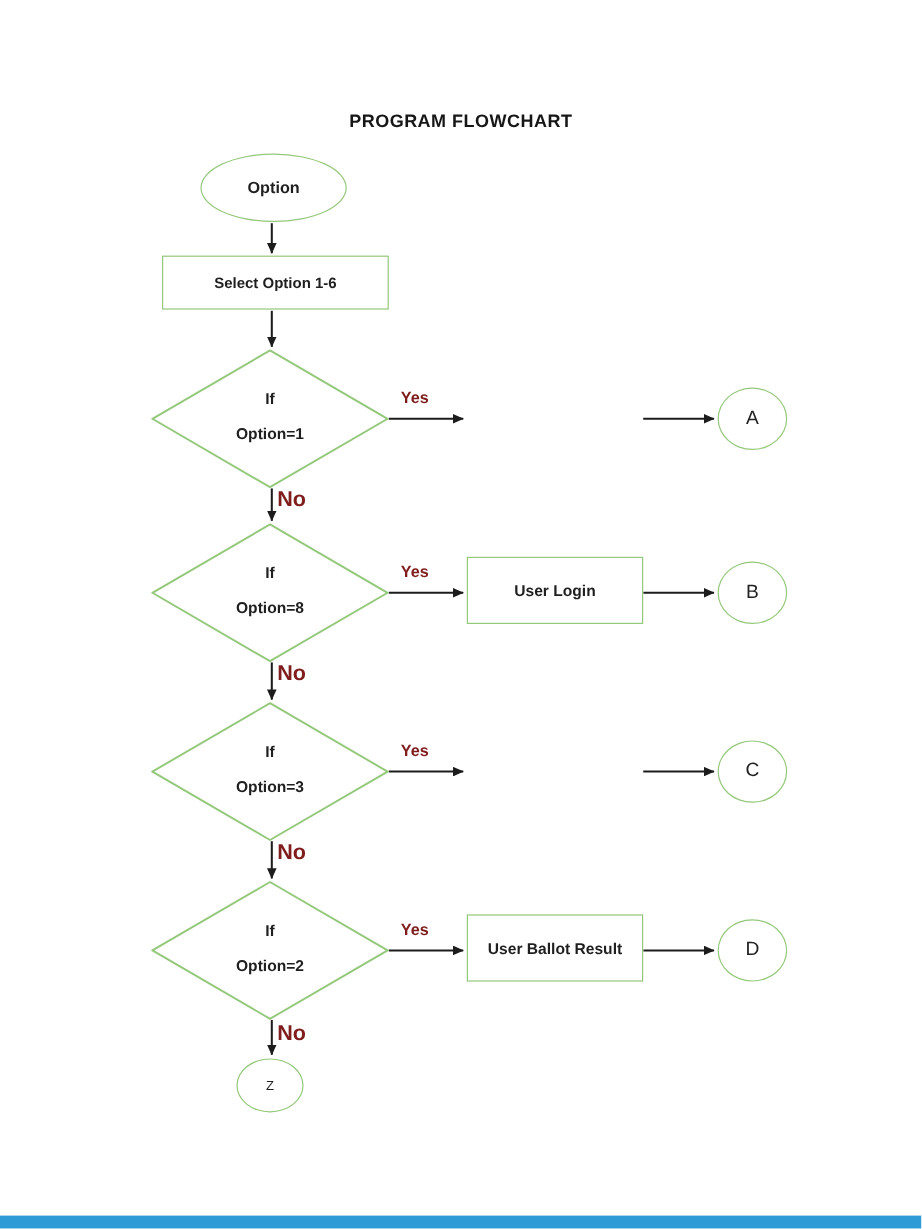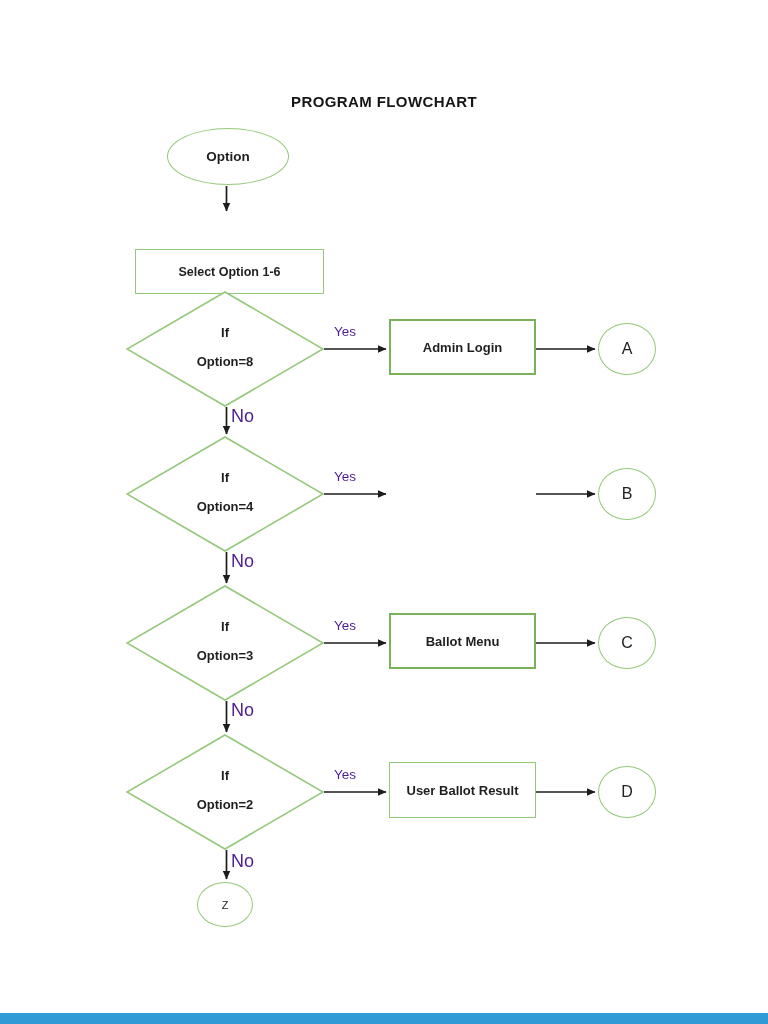--- a/index.html
+++ b/index.html
@@ -14,34 +14,34 @@
   }
   .shape{position:absolute;box-sizing:border-box;background:#ffffff;}
   .terminator{border:1.7px solid #94c87a;border-radius:50%;display:flex;align-items:center;justify-content:center;}
   .start{left:167px;top:128px;width:122px;height:57px;font-size:13.5px;font-weight:bold;}
   .endz{left:197px;top:882px;width:56px;height:45px;font-size:11px;font-weight:400;}
   .process{
     border:1.7px solid #94c87a;display:flex;align-items:center;justify-content:center;
     font-size:12.5px;font-weight:bold;text-align:center;
   }
   .process.strong{border:2px solid #79b259;}
-  .select{left:135px;top:213px;width:189px;height:45px;margin-top:36px;}
+  .select{left:135px;top:213px;width:189px;height:45px;}
   .action{left:389px;width:147px;height:56px;font-size:13px;}
   .connector{
     border:1.6px solid #94c87a;border-radius:50%;left:598px;width:58px;height:52px;
     display:flex;align-items:center;justify-content:center;font-size:16px;font-weight:400;color:#222222;
   }
   .diamond{position:absolute;left:126px;width:198px;height:116px;}
   .diamond svg{position:absolute;left:0;top:0;}
   .diamond .d1,.diamond .d2{
     position:absolute;left:0;width:100%;text-align:center;font-size:13px;font-weight:bold;
   }
   .diamond .d1{top:34px;}
   .diamond .d2{top:63px;}
-  .edge-label{position:absolute;font-weight:normal;color:#4c1d95;}
+  .edge-label{position:absolute;font-weight:bold;color:#7f1d1d;}
   .yes{left:334px;font-size:13.5px;}
   .no{left:231px;font-size:18px;}
   .footer-bar{position:absolute;left:0;top:1013px;width:768px;height:11px;background:#2e9bd6;}
 </style>
 </head>
 <body>
 
 <div class="canvas">
 
   <svg class="wires" viewBox="0 0 768 1024">
@@ -77,56 +77,53 @@
 
   <div class="shape process select">
     <span>Select Option 1-6</span>
   </div>
 
   <div class="diamond" style="top:291px">
     <svg width="198" height="116" viewBox="0 0 198 116">
       <polygon points="99,1 197,58 99,115 1,58" fill="#ffffff" stroke="#94c87a" stroke-width="1.6"></polygon>
     </svg>
     <span class="d1">If</span>
-    <span class="d2">Option=8</span>
+    <span class="d2">Option=1</span>
   </div>
   <span class="edge-label yes" style="top:324px">Yes</span>
   <span class="edge-label no" style="top:406px">No</span>
-  <div class="shape process action strong" style="top:319px">
-    <span>Admin Login</span>
-  </div>
   <div class="shape connector" style="top:323px">
     <span>A</span>
   </div>
 
   <div class="diamond" style="top:436px">
     <svg width="198" height="116" viewBox="0 0 198 116">
       <polygon points="99,1 197,58 99,115 1,58" fill="#ffffff" stroke="#94c87a" stroke-width="1.6"></polygon>
     </svg>
     <span class="d1">If</span>
-    <span class="d2">Option=4</span>
+    <span class="d2">Option=8</span>
   </div>
   <span class="edge-label yes" style="top:469px">Yes</span>
   <span class="edge-label no" style="top:551px">No</span>
+  <div class="shape process action" style="top:464px">
+    <span>User Login</span>
+  </div>
   <div class="shape connector" style="top:468px">
     <span>B</span>
   </div>
 
   <div class="diamond" style="top:585px">
     <svg width="198" height="116" viewBox="0 0 198 116">
       <polygon points="99,1 197,58 99,115 1,58" fill="#ffffff" stroke="#94c87a" stroke-width="1.6"></polygon>
     </svg>
     <span class="d1">If</span>
     <span class="d2">Option=3</span>
   </div>
   <span class="edge-label yes" style="top:618px">Yes</span>
   <span class="edge-label no" style="top:700px">No</span>
-  <div class="shape process action strong" style="top:613px">
-    <span>Ballot Menu</span>
-  </div>
   <div class="shape connector" style="top:617px">
     <span>C</span>
   </div>
 
   <div class="diamond" style="top:734px">
     <svg width="198" height="116" viewBox="0 0 198 116">
       <polygon points="99,1 197,58 99,115 1,58" fill="#ffffff" stroke="#94c87a" stroke-width="1.6"></polygon>
     </svg>
     <span class="d1">If</span>
     <span class="d2">Option=2</span>

